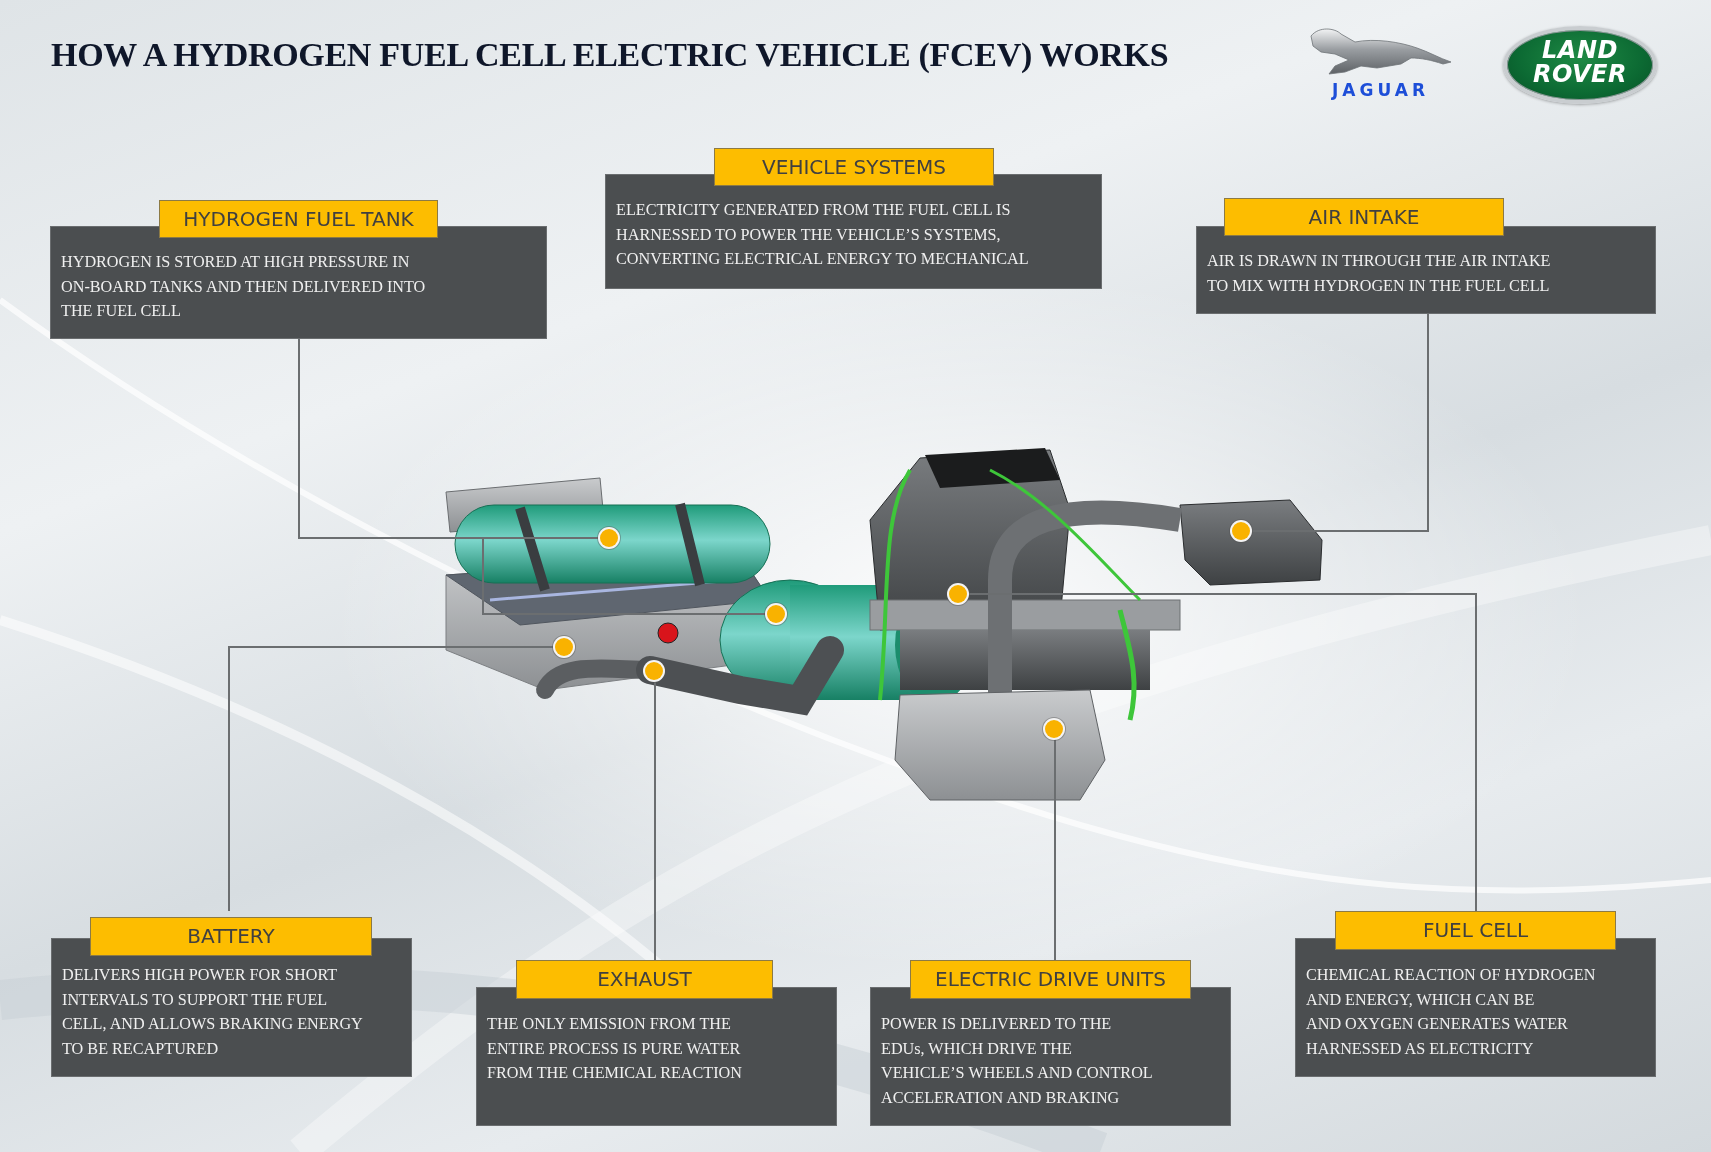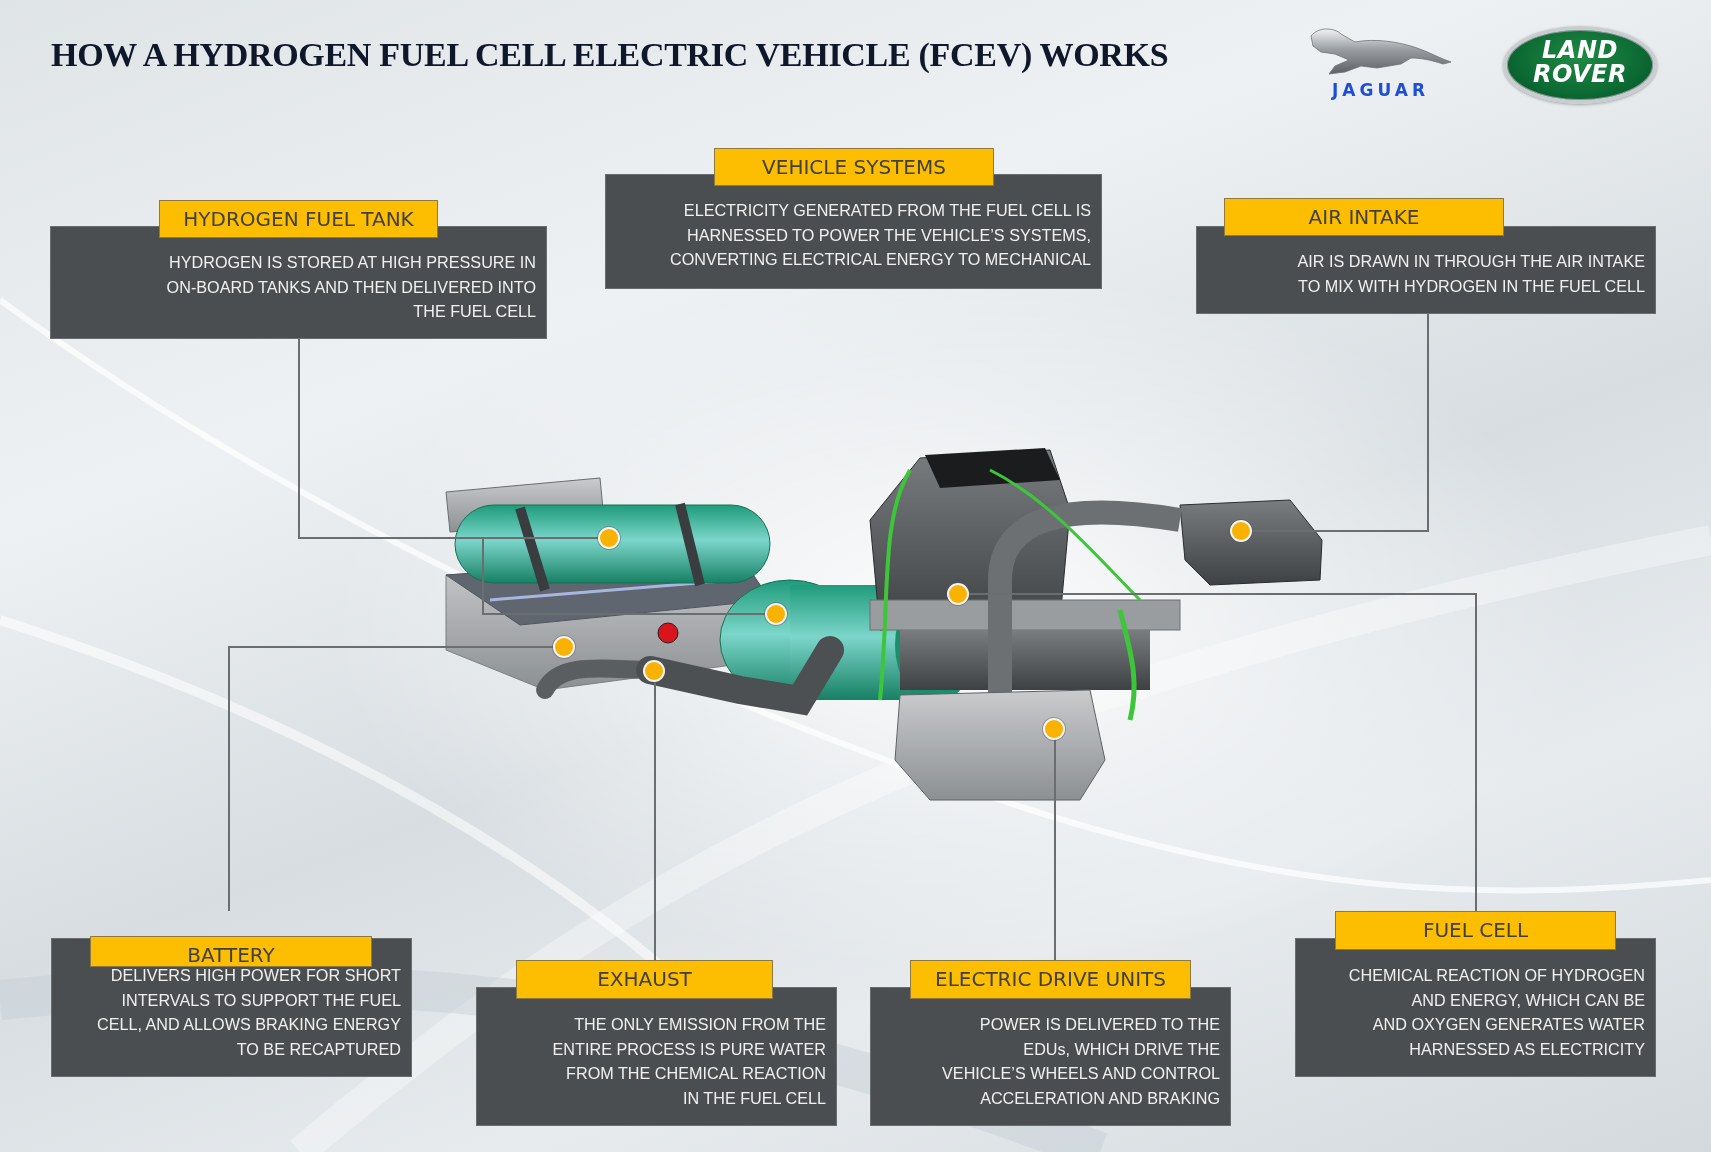--- a/index.html
+++ b/index.html
@@ -28,22 +28,22 @@
     border: 4px solid #c9cdd0; box-shadow: 0 0 0 1px #8d9397 inset, 0 1px 3px rgba(0,0,0,0.3);
     box-sizing: border-box;
   }
   .lr-text {
     position: absolute; left: 0; width: 100%; text-align: center; color: #fff;
     font-family: "DejaVu Sans", sans-serif; font-weight: bold; font-style: italic; font-size: 24px;
     line-height: 22px; letter-spacing: 0.5px;
   }
   .box {
     position: absolute; background: #4b4e50; border: 1px solid #6a6d6f;
-    box-sizing: border-box; color: #f0f0f0; text-align: right;
-    font-family: Liberation Sans, sans-serif; font-size: 16.2px; line-height: 24.5px;
+    box-sizing: border-box; color: #f0f0f0; text-align: left;
+    font-family: Liberation Serif, serif; font-size: 16.2px; line-height: 24.5px;
     display: flex; flex-direction: column; justify-content: flex-start;
   }
   .box .desc { padding: 0 10px; }
   .tab {
     position: absolute; background: #fdbd00; border: 1.5px solid #8c7a45;
     box-sizing: border-box; color: #404040; text-align: center;
     font-family: "DejaVu Sans", sans-serif; font-size: 20px; line-height: 36px;
   }
   .line { position: absolute; background: #6b6e70; }
   .dot {
@@ -183,28 +183,27 @@
 <div class="tab" style="left:1224px;top:198px;width:280px;height:38px">AIR INTAKE</div>
 
 <div class="box" style="left:51px;top:938px;width:361px;height:139px;padding-top:24px">
   <div class="desc">
     <div>DELIVERS HIGH POWER FOR SHORT</div>
     <div>INTERVALS TO SUPPORT THE FUEL</div>
     <div>CELL, AND ALLOWS BRAKING ENERGY</div>
     <div>TO BE RECAPTURED</div>
   </div>
 </div>
-<div class="tab" style="left:90px;top:936px;width:282px;height:31px">BATTERY</div>
+<div class="tab" style="left:90px;top:917px;width:282px;height:39px">BATTERY</div>
 
 <div class="box" style="left:476px;top:987px;width:361px;height:139px;padding-top:24px">
   <div class="desc">
     <div>THE ONLY EMISSION FROM THE</div>
     <div>ENTIRE PROCESS IS PURE WATER</div>
     <div>FROM THE CHEMICAL REACTION</div>
-    <div>IN THE FUEL CELL</div>
   </div>
 </div>
 <div class="tab" style="left:516px;top:960px;width:257px;height:39px">EXHAUST</div>
 
 <div class="box" style="left:870px;top:987px;width:361px;height:139px;padding-top:24px">
   <div class="desc">
     <div>POWER IS DELIVERED TO THE</div>
     <div>EDUs, WHICH DRIVE THE</div>
     <div>VEHICLE’S WHEELS AND CONTROL</div>
     <div>ACCELERATION AND BRAKING</div>

